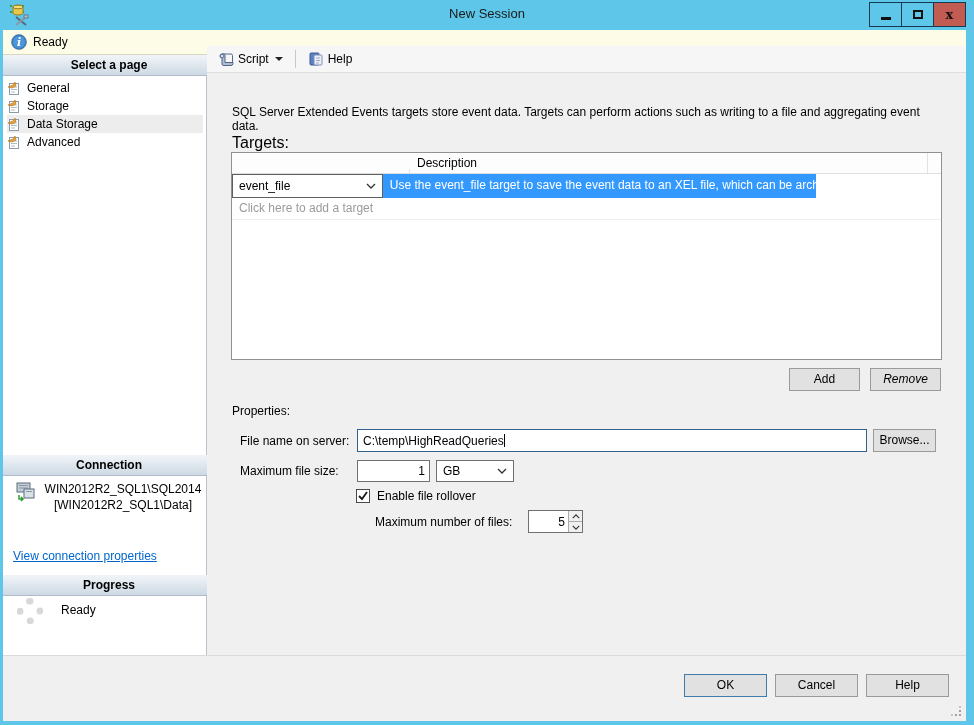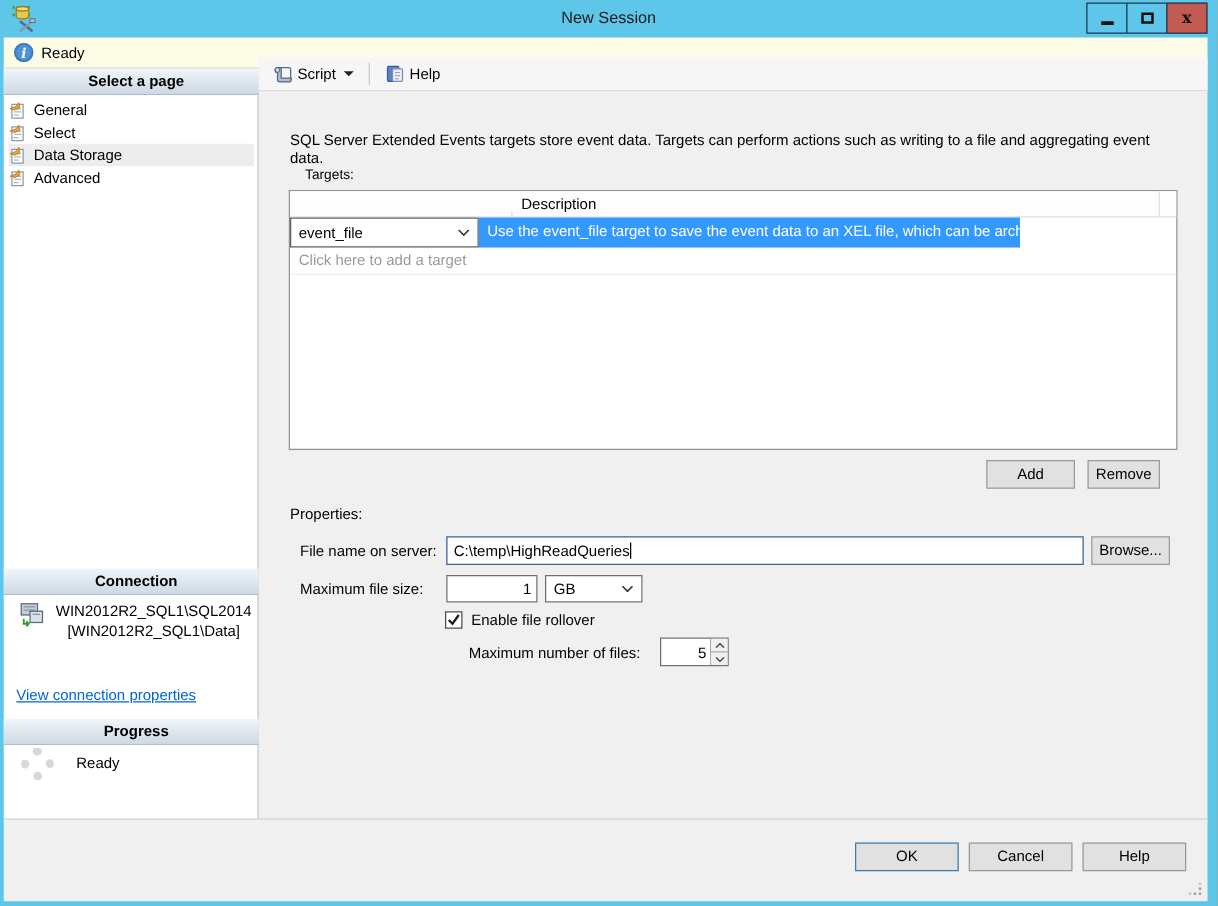--- a/index.html
+++ b/index.html
@@ -52,21 +52,21 @@
   #main { left:207px; top:55px; width:759px; height:600px; background:#F0F0F0; }
   #toolbar { left:207px; top:46px; width:759px; height:27px; background:#F6F6F6;
              border-bottom:1px solid #DDDDDD; display:flex; align-items:center; padding-left:6px; }
   .tool-btn { display:flex; align-items:center; padding:2px 5px; cursor:default; }
   .tool-btn span.t { margin-left:4px; font-size:12px; }
   .caret-down { width:0; height:0; border-left:4px solid transparent; border-right:4px solid transparent;
                 border-top:4px solid #222; margin-left:6px; }
   .tool-sep { width:1px; height:18px; background:#C8C8C8; margin:0 7px; }
 
   #description { left:232px; top:105px; width:712px; font-size:12px; }
-  #targets-label { left:244px; top:134px; font-size:11px; }
+  #targets-label { left:232px; top:134px; font-size:16px; }
 
   
   #targets-table { left:231px; top:152px; width:711px; height:208px; background:#FFFFFF;
                    border:1px solid #919191; }
   .t-header { position:absolute; top:0; left:0; width:709px; height:21px; display:flex;
               border-bottom:1px solid #DEDEDE; background:#FDFDFD; }
   .t-hcell { font-size:12px; padding:3px 0 0 7px; border-right:1px solid #E2E2E2; }
   .t-hcell.c1 { width:178px;margin-top:16px; }
   .t-hcell.c2 { width:518px; }
   .t-hcell.c3 { width:13px; border-right:none; }
@@ -76,21 +76,21 @@
            display:flex; align-items:center; justify-content:space-between; padding:0 6px; cursor:default; }
   .t-desc { width:518px; height:24px; background:#3399FF; color:#FFFFFF; font-size:12px;
             padding:4px 0 0 7px; white-space:nowrap; overflow:hidden; }
   .t-row2 { position:absolute; top:45px; left:0; width:709px; height:22px;
             border-bottom:1px solid #EEEEEE; color:#9B9B9B; font-size:12px; padding:3px 0 0 7px; }
 
   
   .btn { position:absolute; height:23px; background:#E1E1E1; border:1px solid #9A9A9A;
          font-size:12px; font-family:"Liberation Sans", sans-serif; text-align:center; cursor:default; padding-top:3px; }
   #btn-add { left:789px; top:368px; width:71px; }
-  #btn-remove { left:870px; top:368px; width:58px; }
+  #btn-remove { left:870px; top:368px; width:71px;font-style:italic; }
   #btn-browse { left:873px; top:429px; width:63px; }
   #btn-ok { left:684px; top:674px; width:83px; border:1px solid #3F7CAC; }
   #btn-cancel { left:775px; top:674px; width:83px; }
   #btn-help-f { left:866px; top:674px; width:83px; }
 
   
   #properties-label { left:232px; top:404px; font-size:12px; }
   #file-label { left:240px; top:434px; font-size:12px; }
   #file-input { left:357px; top:429px; width:510px; height:23px; background:#FFFFFF;
                 border:1px solid #35618D; font-size:12px; padding:4px 0 0 5px; white-space:nowrap; overflow:hidden; }
@@ -172,21 +172,21 @@
       <span class="lbl">General</span>
     </div>
     <div class="page-item" style="top:42px;">
       <svg width="15" height="15" viewBox="0 0 15 15">
         <rect x="2.5" y="2.5" width="9" height="11" fill="#FFFFFF" stroke="#8C9BAA" stroke-width="1"></rect>
         <line x1="4" y1="6" x2="10" y2="6" stroke="#AEBBC6" stroke-width="1"></line>
         <line x1="4" y1="8.5" x2="10" y2="8.5" stroke="#AEBBC6" stroke-width="1"></line>
         <line x1="4" y1="11" x2="8" y2="11" stroke="#AEBBC6" stroke-width="1"></line>
         <path d="M1 6 L6 4 L8 1 L9 5 L5 7 Z" fill="#E8A33D" stroke="#B97A1F" stroke-width="0.7"></path>
       </svg>
-      <span class="lbl">Select</span>
+      <span class="lbl">Storage</span>
     </div>
     <div class="page-item selected" style="top:60px;">
       <svg width="15" height="15" viewBox="0 0 15 15">
         <rect x="2.5" y="2.5" width="9" height="11" fill="#FFFFFF" stroke="#8C9BAA" stroke-width="1"></rect>
         <line x1="4" y1="6" x2="10" y2="6" stroke="#AEBBC6" stroke-width="1"></line>
         <line x1="4" y1="8.5" x2="10" y2="8.5" stroke="#AEBBC6" stroke-width="1"></line>
         <line x1="4" y1="11" x2="8" y2="11" stroke="#AEBBC6" stroke-width="1"></line>
         <path d="M1 6 L6 4 L8 1 L9 5 L5 7 Z" fill="#E8A33D" stroke="#B97A1F" stroke-width="0.7"></path>
       </svg>
       <span class="lbl">Data Storage</span>

